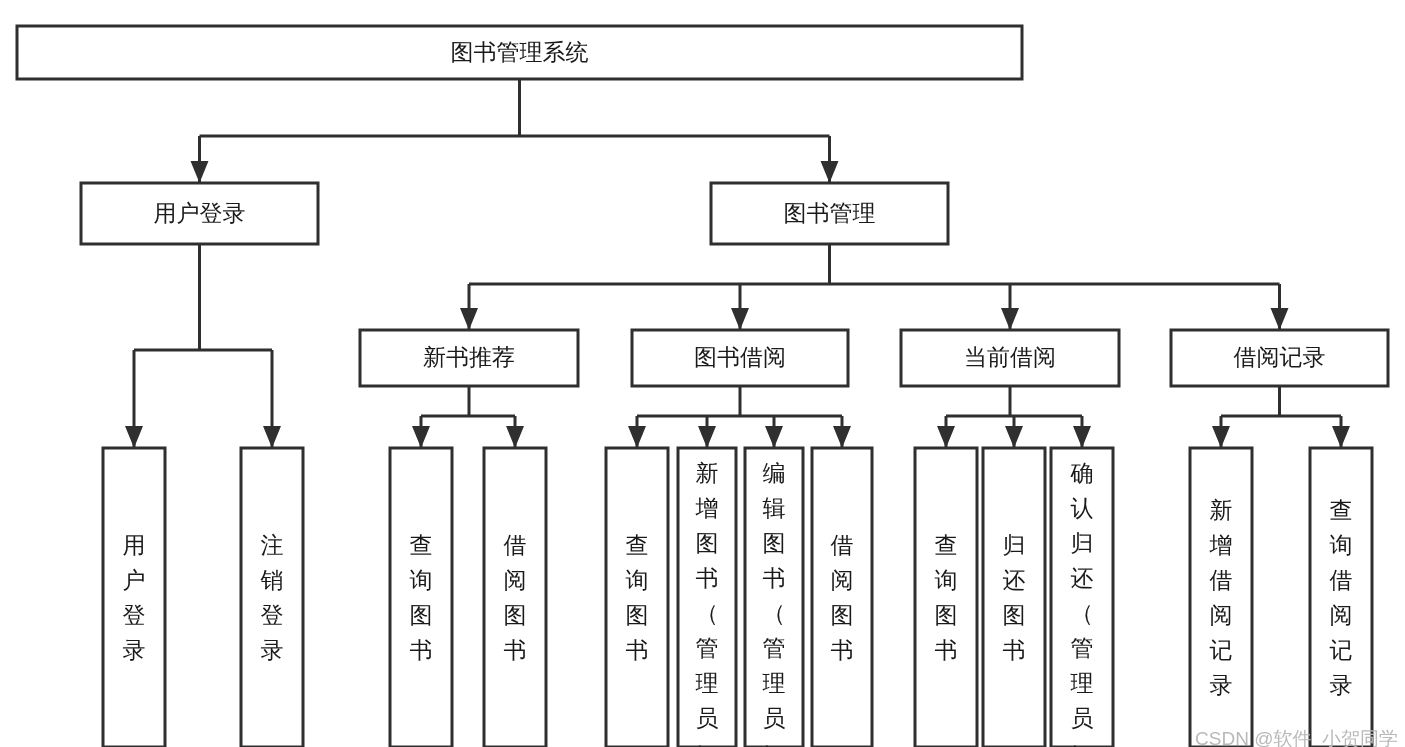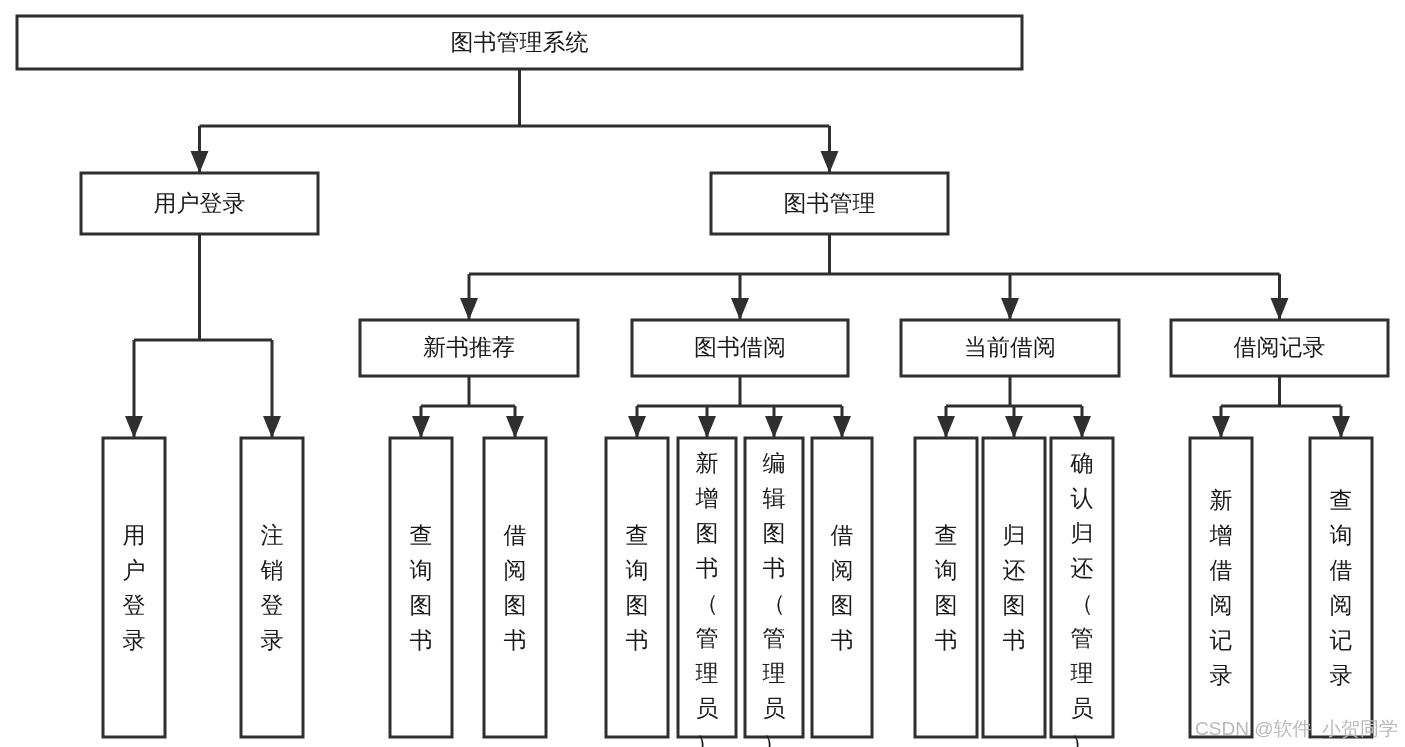--- a/index.html
+++ b/index.html
@@ -10,21 +10,21 @@
   body {
     width: 1405px;
     height: 747px;
     font-family: "Liberation Sans", "DejaVu Sans", sans-serif;
     overflow: hidden;
     position: relative;
   }
   #diagram-root {
     position: absolute;
     left: 0;
-    top: 2px;
+    top: 12px;
     width: 1405px;
     height: 607px;
   }
   svg.diagram {
     display: block;
     width: 1405px;
     height: 747px;
   }
   .node-box {
     fill: #ffffff;

